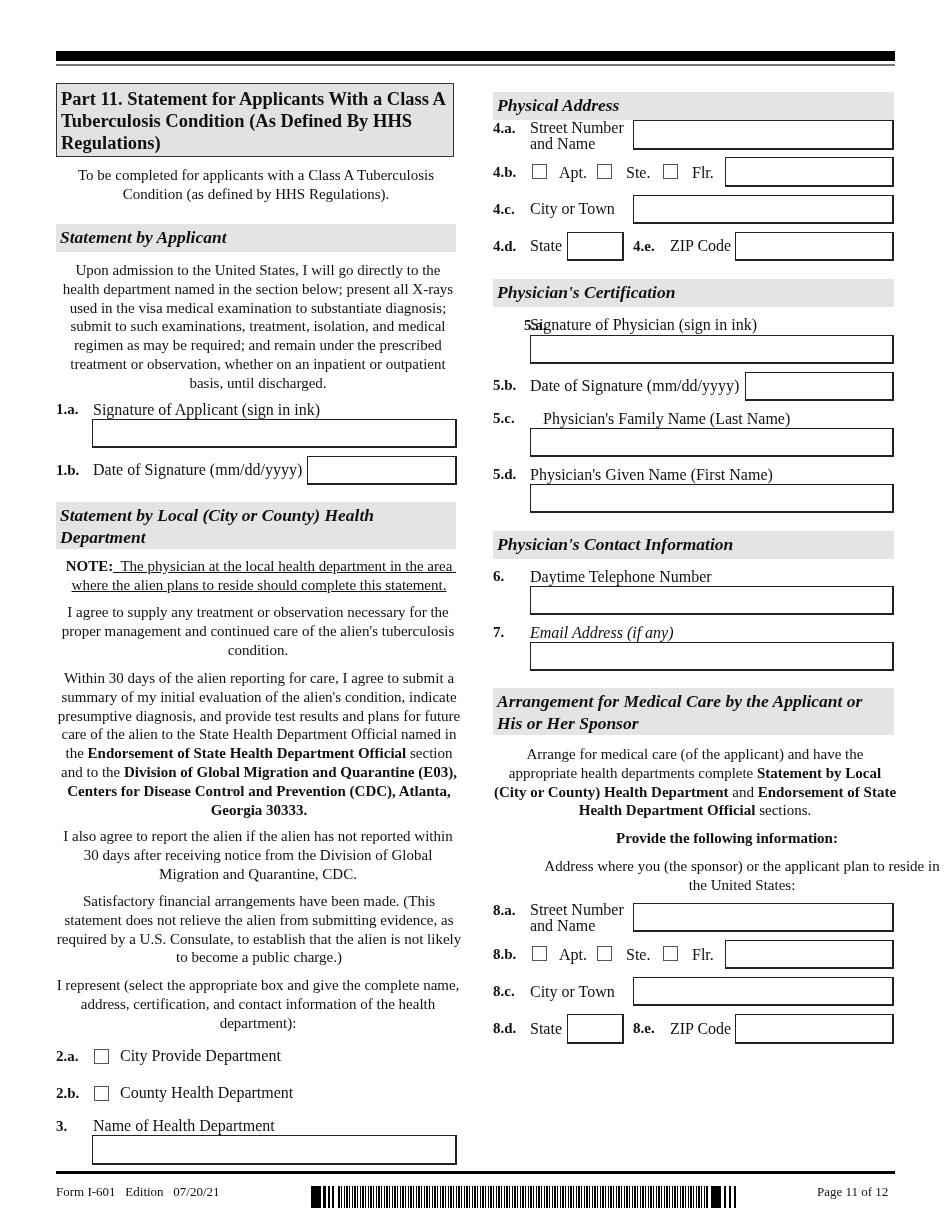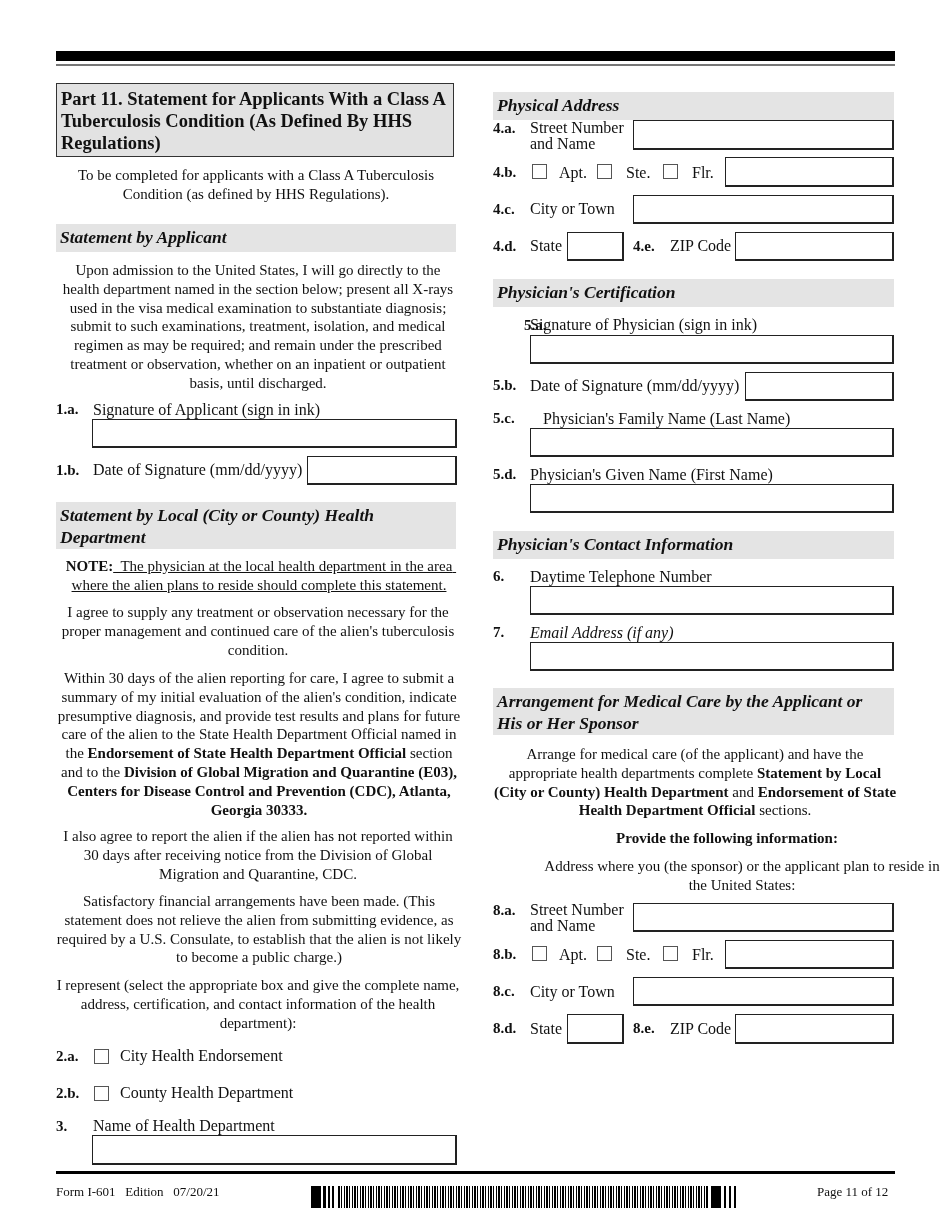--- a/index.html
+++ b/index.html
@@ -52,21 +52,21 @@
 <div class="abs para" style="left:56px; top:603px; width:404px;">I agree to supply any treatment or observation necessary for the proper management and continued care of the alien's tuberculosis condition.</div>
 
 <div class="abs para" style="left:56px; top:669px; width:406px;"><span>Within 30 days of the alien reporting for care, I agree to submit a summary of my initial evaluation of the alien's condition, indicate presumptive diagnosis, and provide test results and plans for future care of the alien to the State Health Department Official named in the </span><b>Endorsement of State Health Department Official</b><span> section and to the </span><b>Division of Global Migration and Quarantine (E03), Centers for Disease Control and Prevention (CDC), Atlanta, Georgia 30333.</b></div>
 
 <div class="abs para" style="left:56px; top:827px; width:404px;">I also agree to report the alien if the alien has not reported within 30 days after receiving notice from the Division of Global Migration and Quarantine, CDC.</div>
 <div class="abs para" style="left:56px; top:892px; width:406px;">Satisfactory financial arrangements have been made.  (This statement does not relieve the alien from submitting evidence, as required by a U.S. Consulate, to establish that the alien is not likely to become a public charge.)</div>
 <div class="abs para" style="left:56px; top:976px; width:404px;">I represent (select the appropriate box and give the complete name, address, certification, and contact information of the health department):</div>
 
 <span class="abs num" style="left:56px; top:1048px;">2.a.</span>
 <div class="abs cb" style="left:94px; top:1049px;"></div>
-<span class="abs lbl" style="left:120px; top:1048px;">City Health Endorsement</span>
+<span class="abs lbl" style="left:120px; top:1048px;">City Provide Department</span>
 
 <span class="abs num" style="left:56px; top:1085px;">2.b.</span>
 <div class="abs cb" style="left:94px; top:1086px;"></div>
 <span class="abs lbl" style="left:120px; top:1085px;">County Health Department</span>
 
 <span class="abs num" style="left:56px; top:1118px;">3.</span>
 <span class="abs lbl" style="left:93px; top:1118px;">Name of Health Department</span>
 <div class="abs box" style="left:92px; top:1135px; width:365px; height:30px;"></div>
 
 <div class="abs sec-head" style="left:493px; top:92px; width:401px; height:28px;">Physical Address</div>

